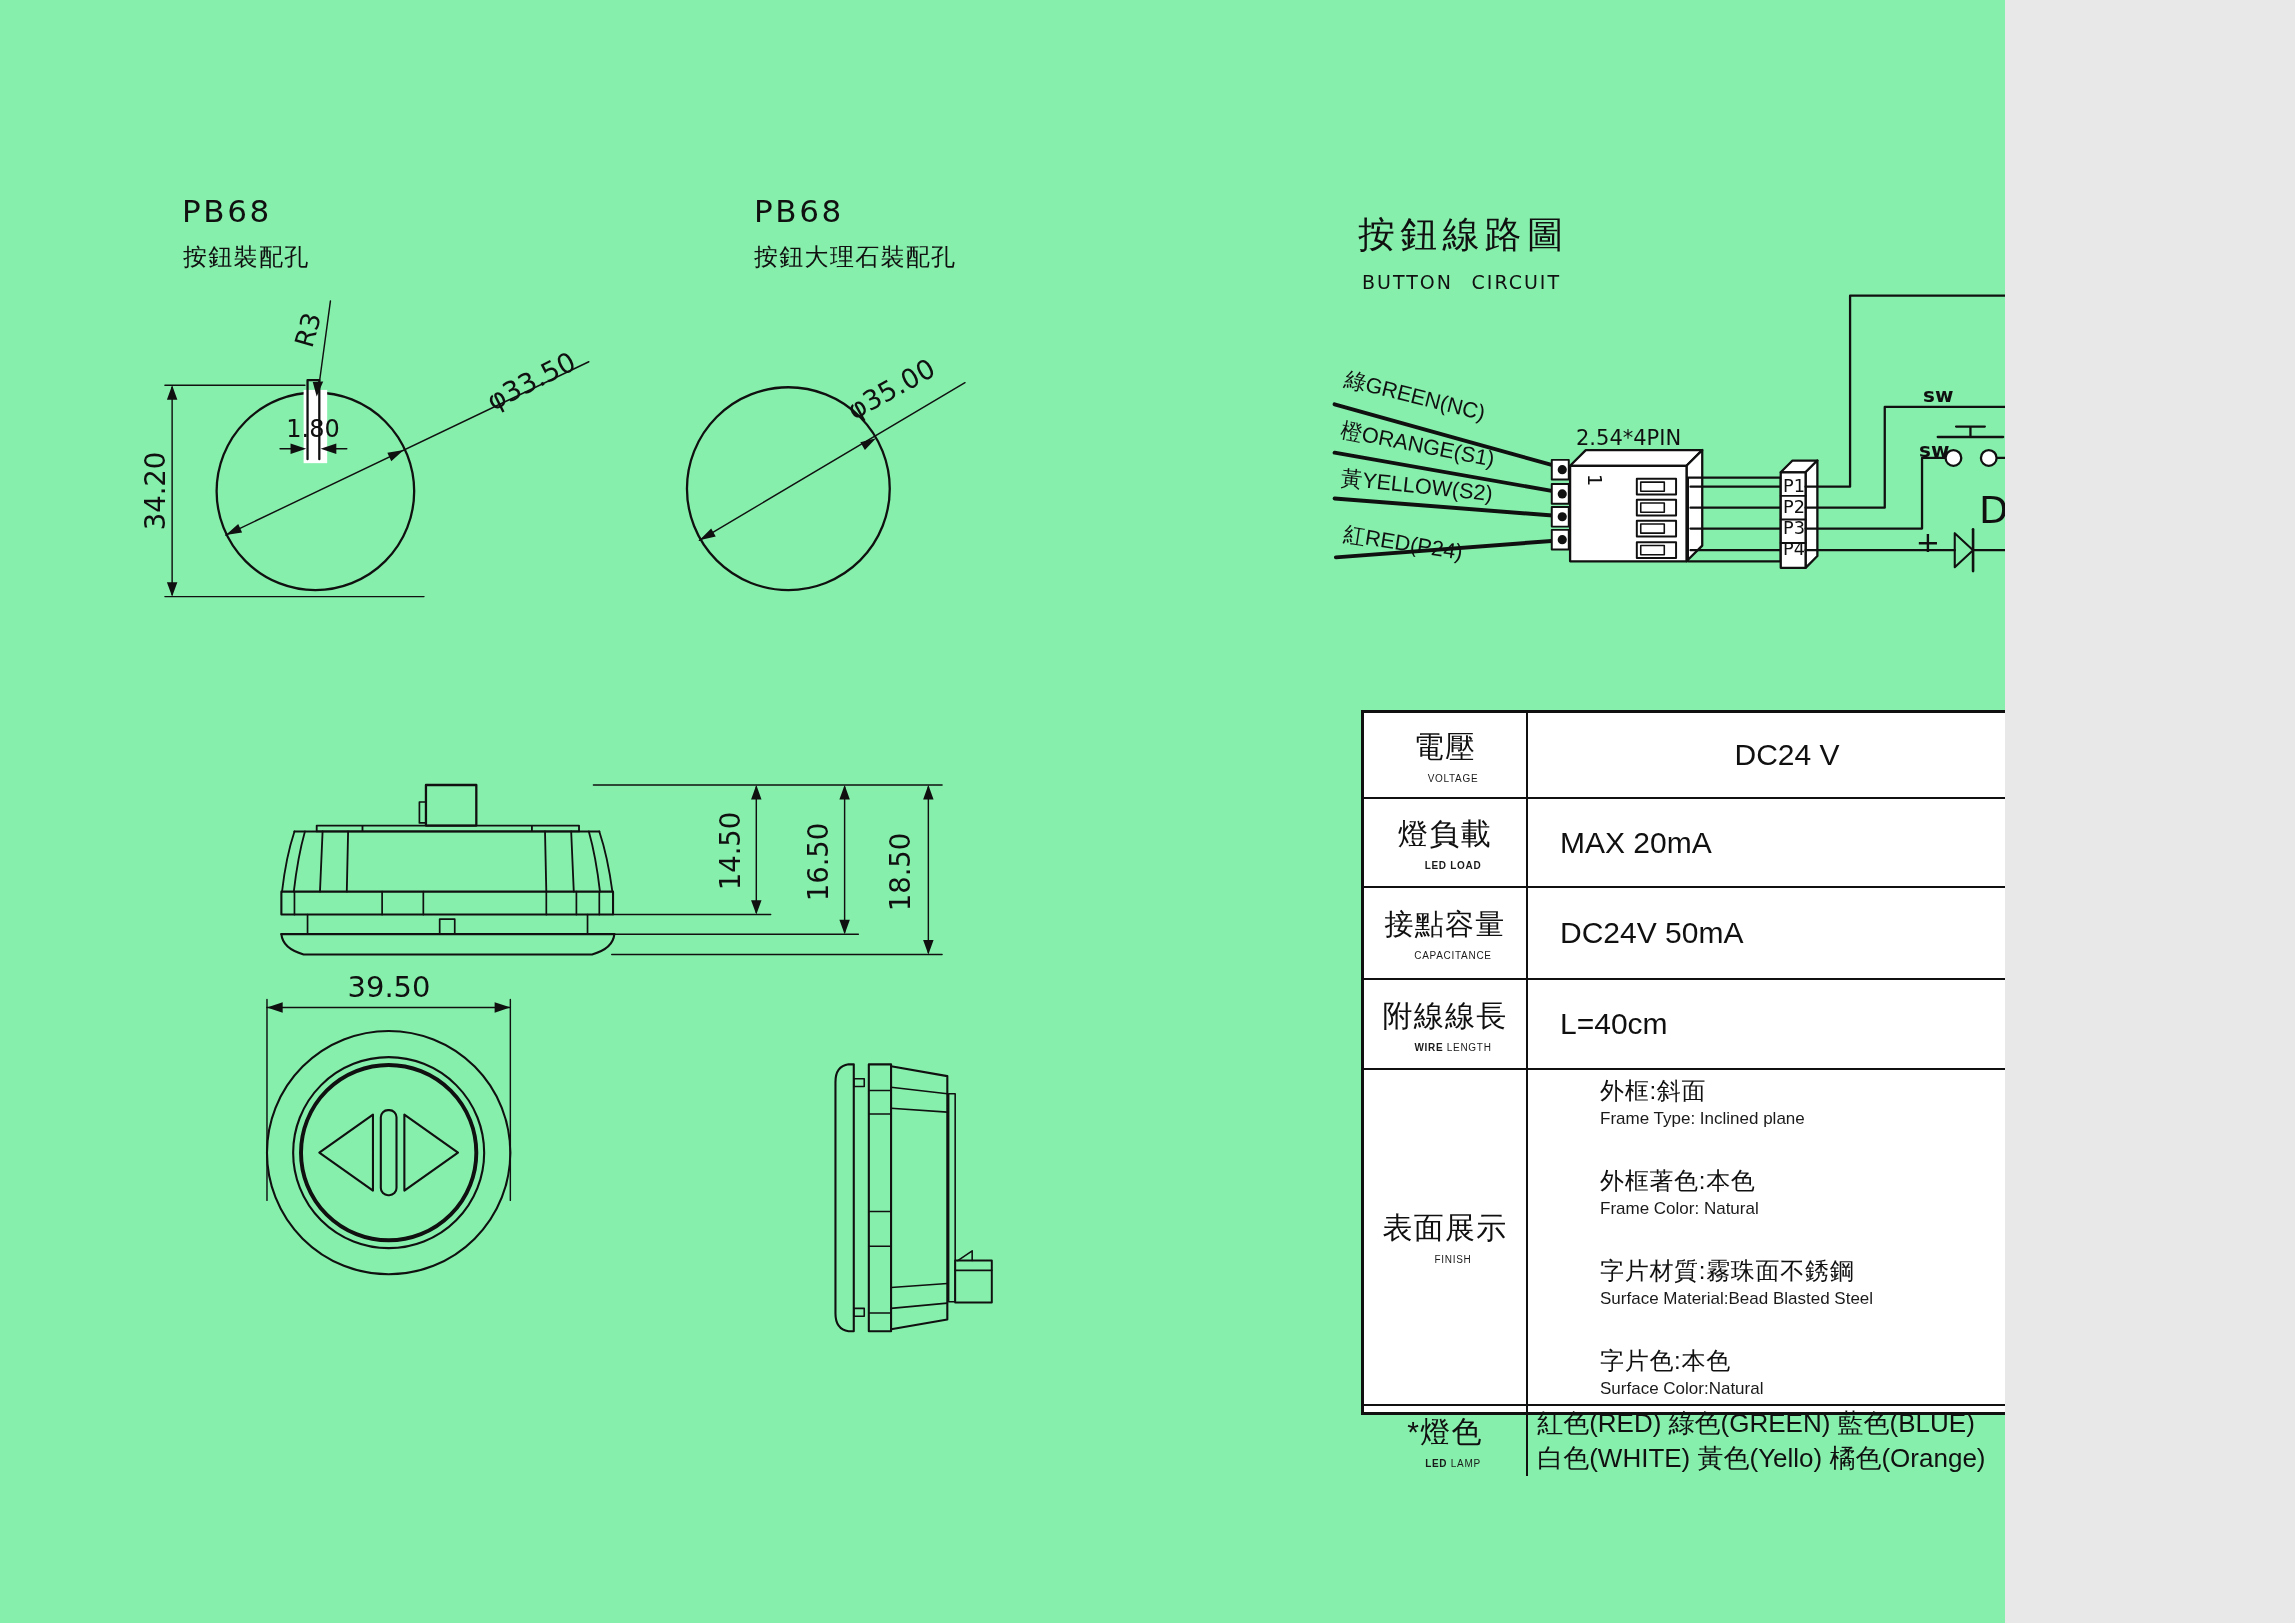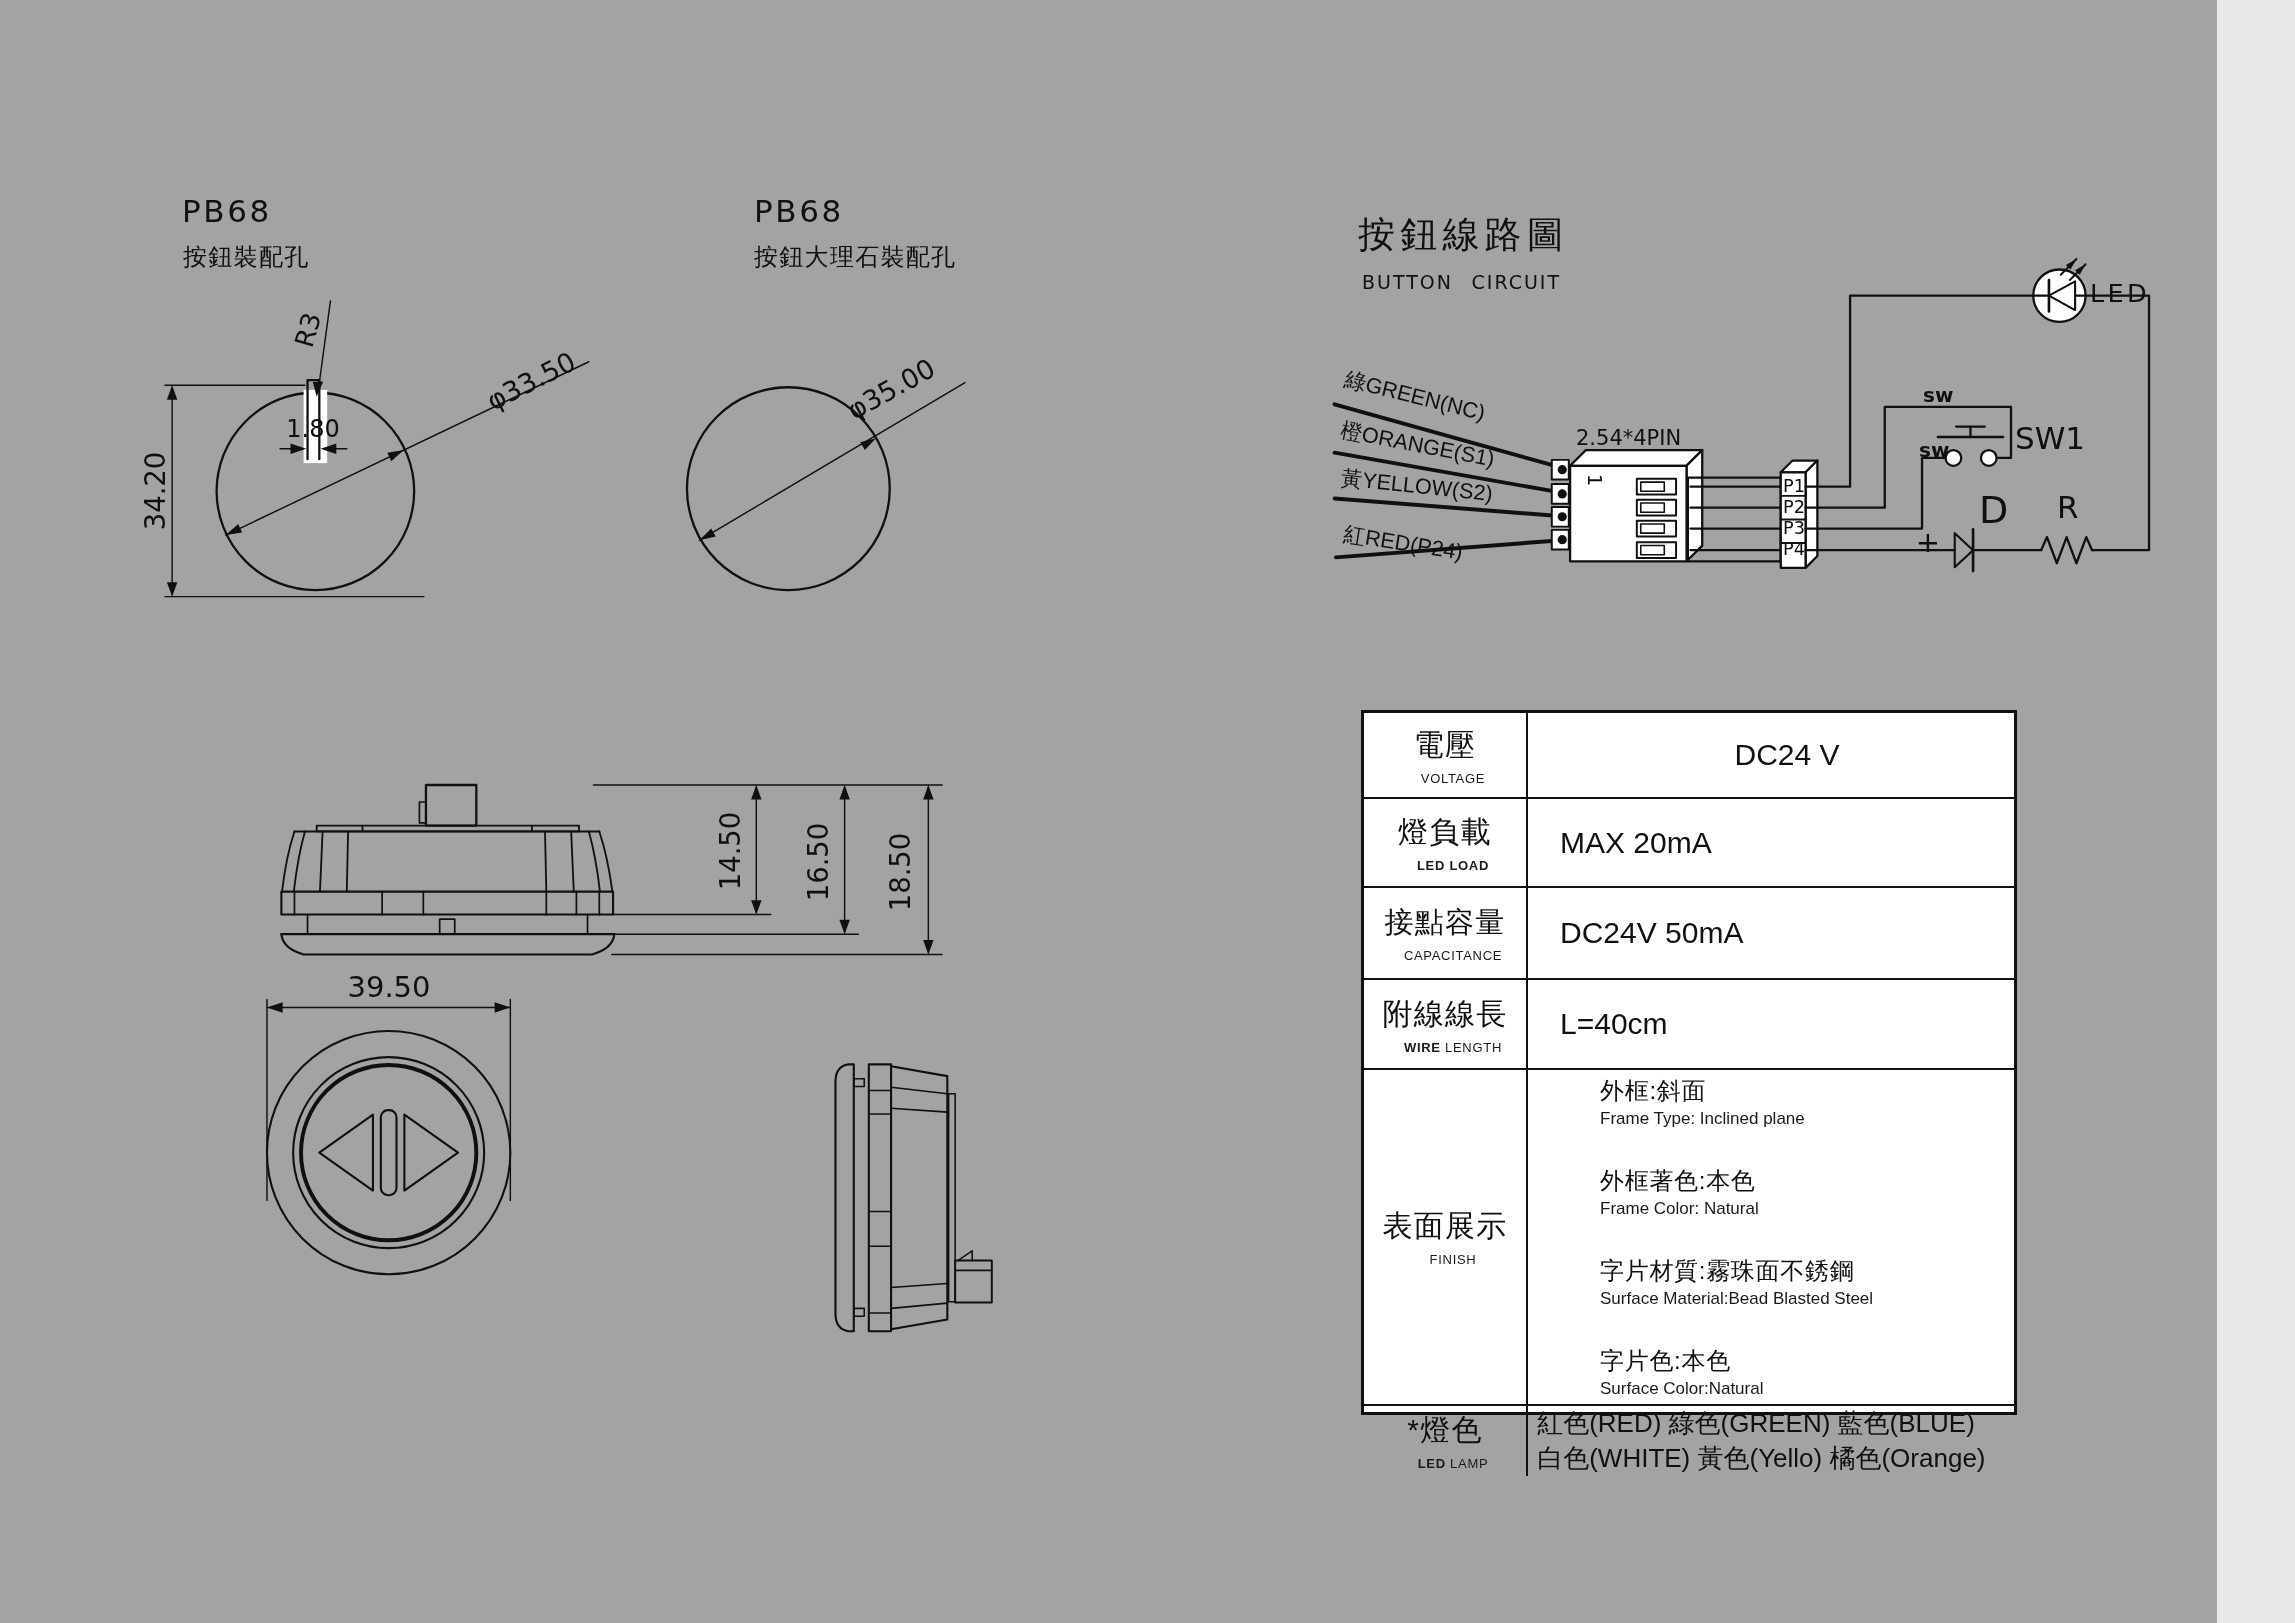--- a/index.html
+++ b/index.html
@@ -1,35 +1,35 @@
 <!DOCTYPE html>
 <html style="font-size:10.5px"><head>
 <meta charset="utf-8">
 <style>
   html,body{margin:0;padding:0;background:#e8e8e8;}
   .sheet{
-    position:relative;width:2217px;height:1623px;background:#a3a3a3;
+    position:relative;width:2005px;height:1623px;background:#86efac;
     font-family:"Liberation Sans","DejaVu Sans",sans-serif;color:#101010;overflow:hidden;
   }
   svg.art{position:absolute;left:0;top:0;width:2295px;height:1623px;}
   .lbl{position:absolute;white-space:pre;line-height:1;color:#101010;}
   .cad{font-family:"DejaVu Sans","Liberation Sans",sans-serif;font-weight:400;}
   
   .spec-table{
     position:absolute;left:1361px;top:710px;width:656px;height:705px;
     border:3.3px solid #101010;box-sizing:border-box;display:flex;flex-direction:column;background:#fff;
   }
   .spec-row{display:flex;box-sizing:border-box;border-top:2px solid #101010;flex:0 0 auto;}
   .spec-row:first-child{border-top:none;}
   .spec-label{
     flex:0 0 164px;box-sizing:border-box;border-right:2px solid #101010;
     display:flex;flex-direction:column;align-items:center;justify-content:center;
   }
   .spec-label .zh{font-size:30px;letter-spacing:1.3px;}
-  .spec-label .en{font-size:13px;letter-spacing:0.7px;margin-top:5px;color:#1a1a1a;}
+  .spec-label .en{font-size:10px;letter-spacing:0.7px;margin-top:5px;color:#1a1a1a;}
   .spec-label .en b{font-weight:bold;padding-left:16px;}
   .spec-value{
     flex:1;display:flex;flex-direction:column;justify-content:center;
     padding-left:32px;box-sizing:border-box;font-size:30px;
   }
   .finish-pair{margin:4.6px 0;}
   .finish-pair .fzh{font-size:24px;letter-spacing:0.7px;}
   .finish-pair .fen{font-size:17px;margin-top:2px;color:#1a1a1a;}
   .lamp-value{padding-left:9.2px;font-size:26px;line-height:35px;justify-content:center;}
 </style>

